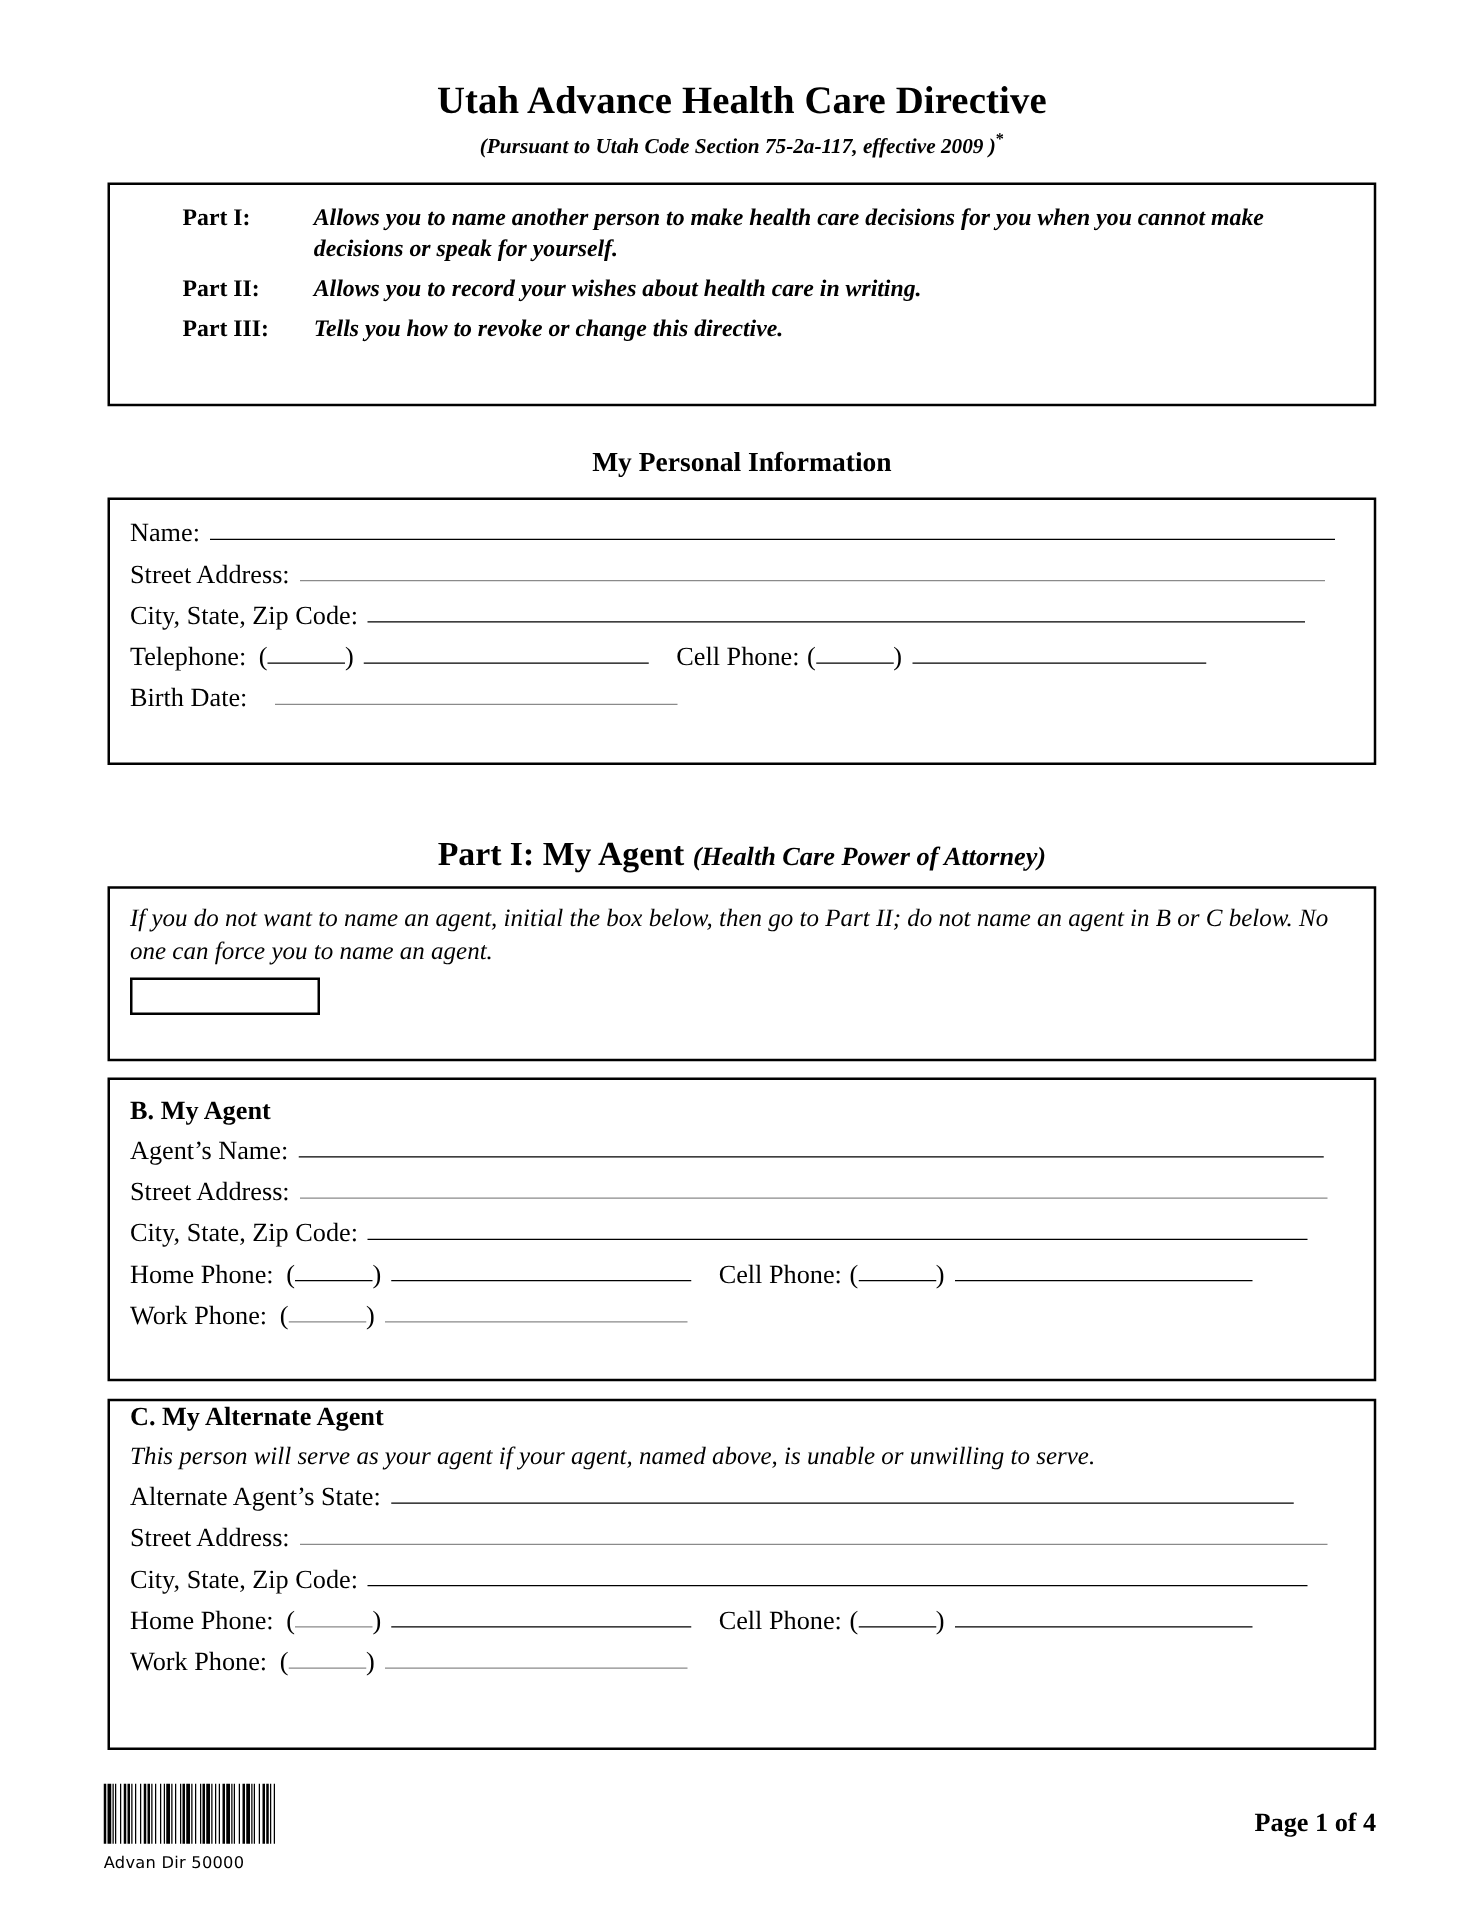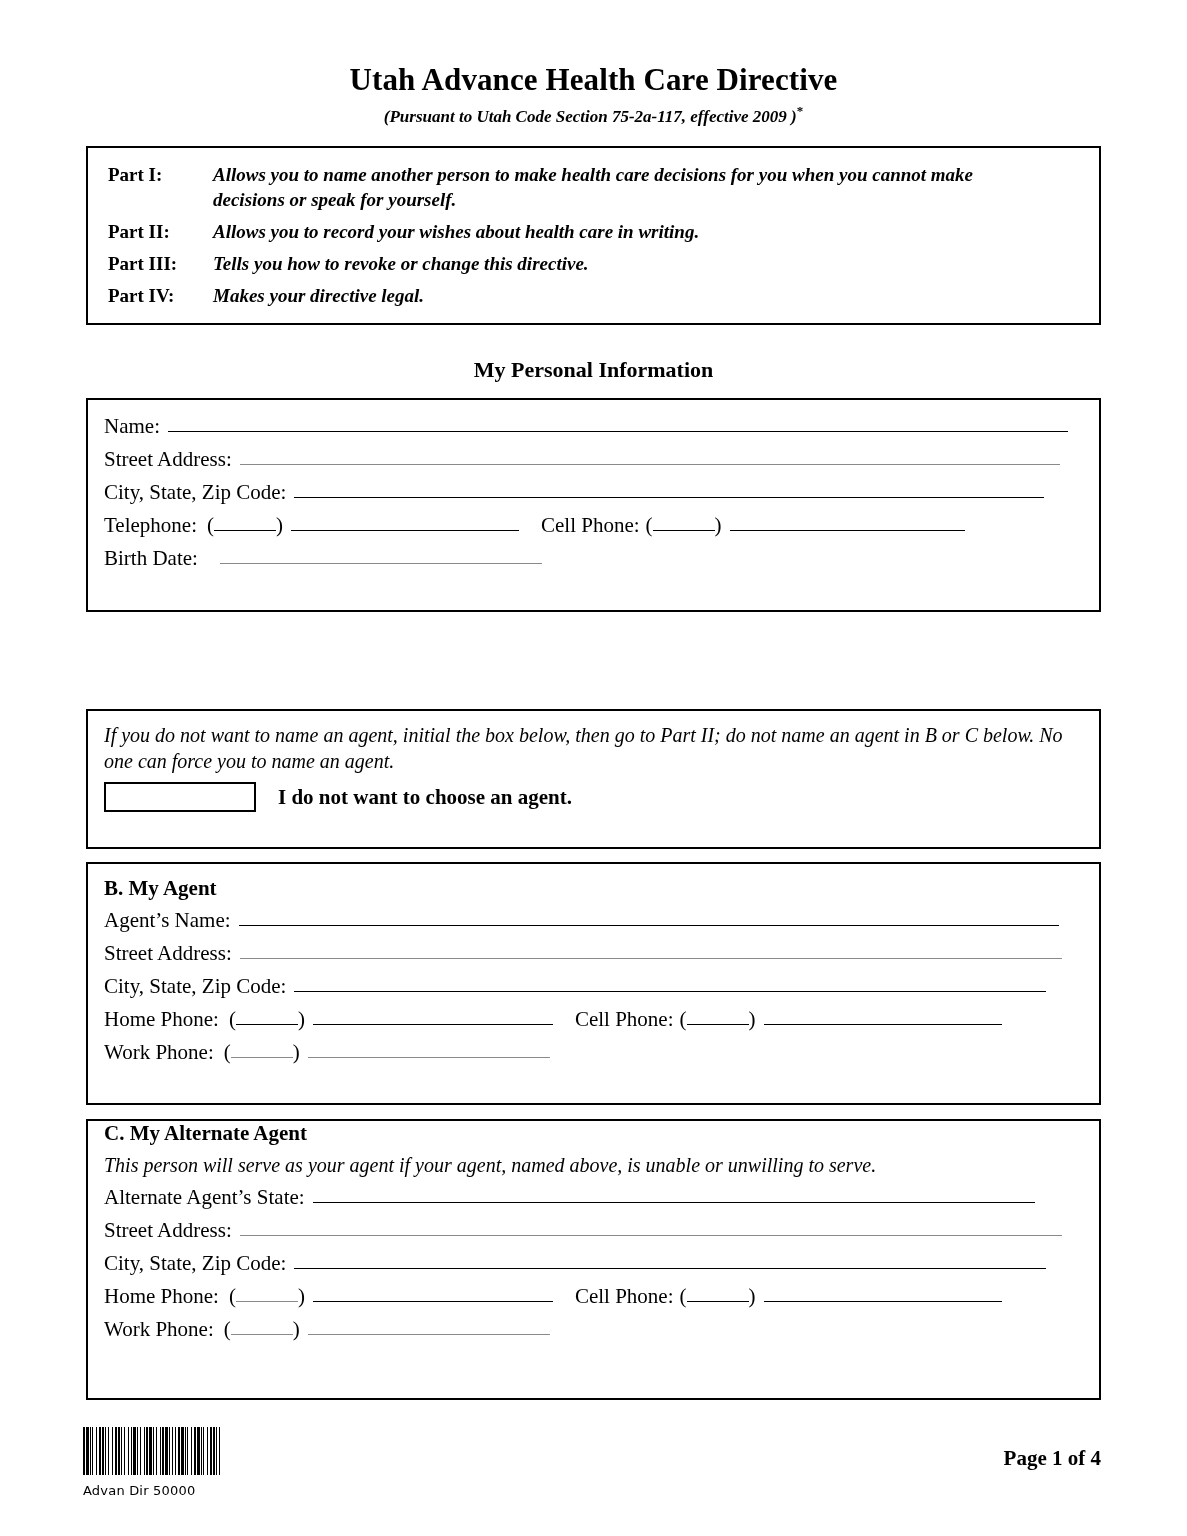--- a/index.html
+++ b/index.html
@@ -66,21 +66,21 @@
   .parts-list {
     padding: 14px 0 0 0;
   }
   .part-row {
     display: flex;
     align-items: flex-start;
     margin-bottom: 7px;
   }
   .part-label {
     flex: 0 0 105px;
-    padding-left: 20px;
+    padding-left: 58px;
     font-size: 19px;
     font-weight: bold;
     line-height: 1.32;
   }
   .part-desc {
     flex: 1 1 auto;
     padding-right: 55px;
     font-size: 19px;
     font-weight: bold;
     font-style: italic;
@@ -266,24 +266,20 @@
         <div class="part-desc">Allows you to name another person to make health care decisions for you when you cannot make decisions or speak for yourself.</div>
       </div>
       <div class="part-row">
         <div class="part-label">Part II:</div>
         <div class="part-desc">Allows you to record your wishes about health care in writing.</div>
       </div>
       <div class="part-row">
         <div class="part-label">Part III:</div>
         <div class="part-desc">Tells you how to revoke or change this directive.</div>
       </div>
-      <div class="part-row">
-        <div class="part-label">Part IV:</div>
-        <div class="part-desc">Makes your directive legal.</div>
-      </div>
     </div>
   </div>
 
   <div class="section-heading" id="personal-heading">My Personal Information</div>
 
   <div class="box" id="personal-box">
     <div class="inner-pad">
 
       <div class="field-row">
         <span class="field-label">Name:</span>
@@ -311,27 +307,29 @@
       </div>
 
       <div class="field-row" style="margin-top:12px;">
         <span class="field-label">Birth Date:</span>
         <span class="rule grey" style="width:322px;margin-left:22px;"></span>
       </div>
 
     </div>
   </div>
 
+  <div id="part1-heading">
+    <span>Part I:  My Agent </span><span class="paren">(Health Care Power of Attorney)</span>
+  </div>
 
   <div class="box" id="sec-a-box">
     <div class="inner-pad" style="padding-top:12px;">
       <div class="sec-italic-note">If you do not want to name an agent, initial the box below, then go to Part II; do not name an agent in B or C below. No one can force you to name an agent.</div>
       <div class="initial-line">
         <div class="initial-box"></div>
-        <div class="initial-text">I do not want to choose an agent.</div>
       </div>
     </div>
   </div>
 
   <div class="box" id="sec-b-box">
     <div class="inner-pad" style="padding-top:12px;">
       <div class="sec-title">B.  My Agent</div>
 
       <div class="field-row" style="margin-top:9px;">
         <span class="field-label">Agent’s Name:</span>

